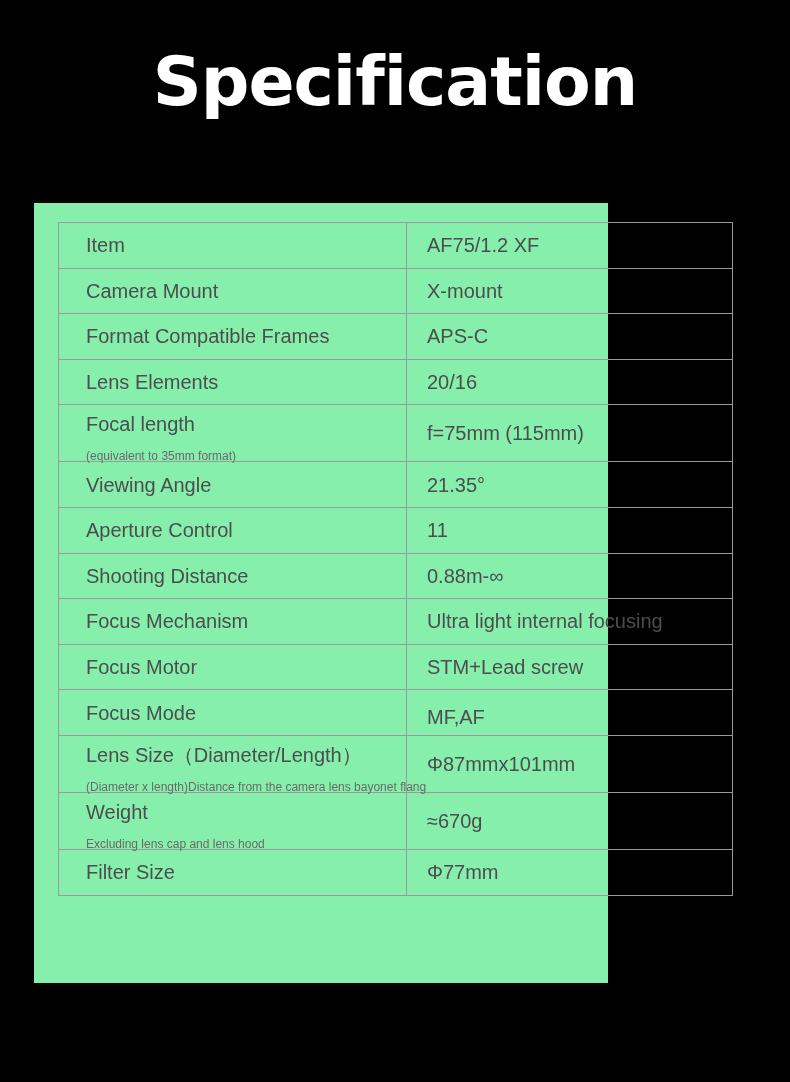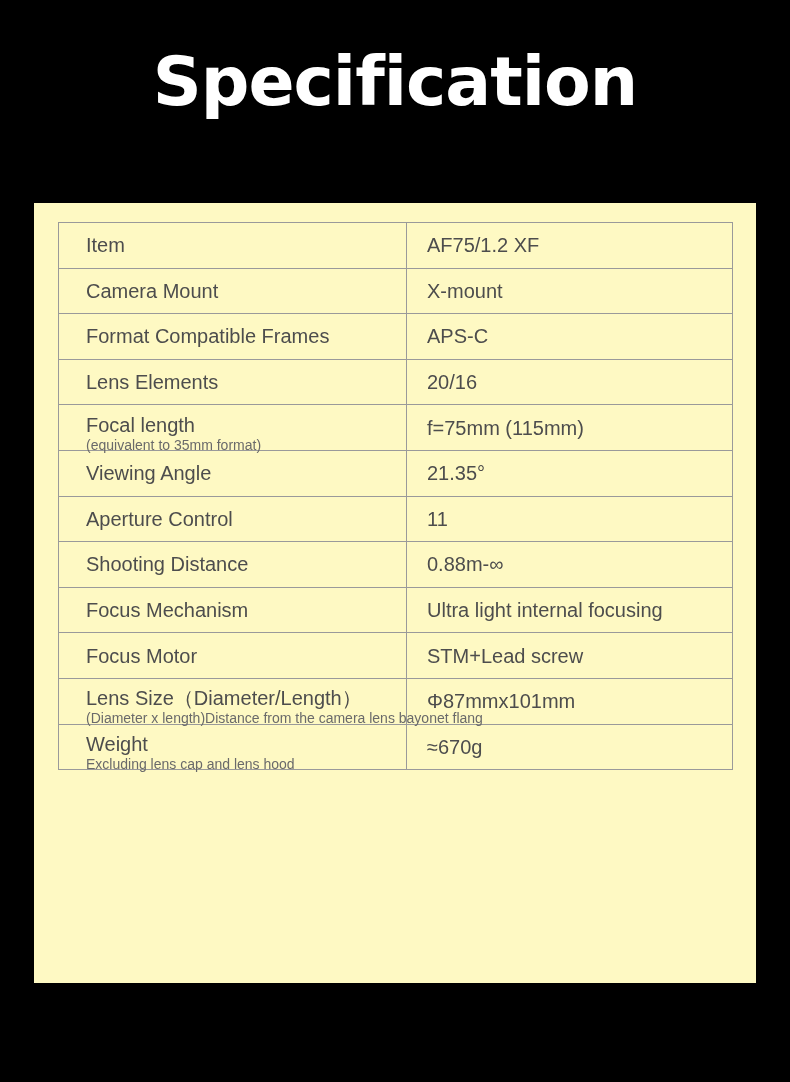--- a/index.html
+++ b/index.html
@@ -24,23 +24,23 @@
       font-family: "DejaVu Sans", sans-serif;
       font-weight: bold;
       font-size: 68px;
       line-height: 88px;
       letter-spacing: -1px;
     }
     .panel {
       position: absolute;
       left: 34px;
       top: 203px;
-      width: 722px;
+      width: 574px;
       height: 780px;
-      background: #fef9c3;
+      background: #86efac;
     }
     .spec-table {
       position: absolute;
       left: 24px;
       top: 19px;
       width: 675px;
       border-collapse: collapse;
       table-layout: fixed;
     }
     .spec-table td {
@@ -59,24 +59,24 @@
       padding-left: 20px;
     }
     .label-main {
       display: block;
       font-size: 20px;
       line-height: 24px;
       color: #4d4d4d;
     }
     .label-note {
       display: block;
-      font-size: 14px;
+      font-size: 12px;
       line-height: 10px;
       color: #6a6a6a;
-      margin-top: 4px;
+      margin-top: 16px;
       white-space: nowrap;
     }
     .has-note .label-main {
       line-height: 22px;
       margin-top: 8px;
     }
     .value-text {
       display: block;
       font-size: 20px;
       line-height: 24px;
@@ -170,32 +170,48 @@
       </tr>
       <tr>
         <td class="label-cell">
           <span class="label-main">Focus Motor</span>
         </td>
         <td class="value-cell">
           <span class="value-text">STM+Lead screw</span>
         </td>
       </tr>
       <tr>
+        <td class="label-cell">
+          <span class="label-main">Focus Mode</span>
+        </td>
+        <td class="value-cell">
+          <span class="value-text low">MF,AF</span>
+        </td>
+      </tr>
+      <tr>
         <td class="label-cell has-note">
           <span class="label-main">Lens Size（Diameter/Length）</span>
           <span class="label-note">(Diameter x length)Distance from the camera lens bayonet flang</span>
         </td>
         <td class="value-cell">
           <span class="value-text">Φ87mmx101mm</span>
         </td>
       </tr>
       <tr>
         <td class="label-cell has-note">
           <span class="label-main">Weight</span>
           <span class="label-note">Excluding lens cap and lens hood</span>
         </td>
         <td class="value-cell">
           <span class="value-text">≈670g</span>
+        </td>
+      </tr>
+      <tr>
+        <td class="label-cell">
+          <span class="label-main">Filter Size</span>
+        </td>
+        <td class="value-cell">
+          <span class="value-text">Φ77mm</span>
         </td>
       </tr>
     </tbody>
   </table>
 </div>
 
 </body></html>

